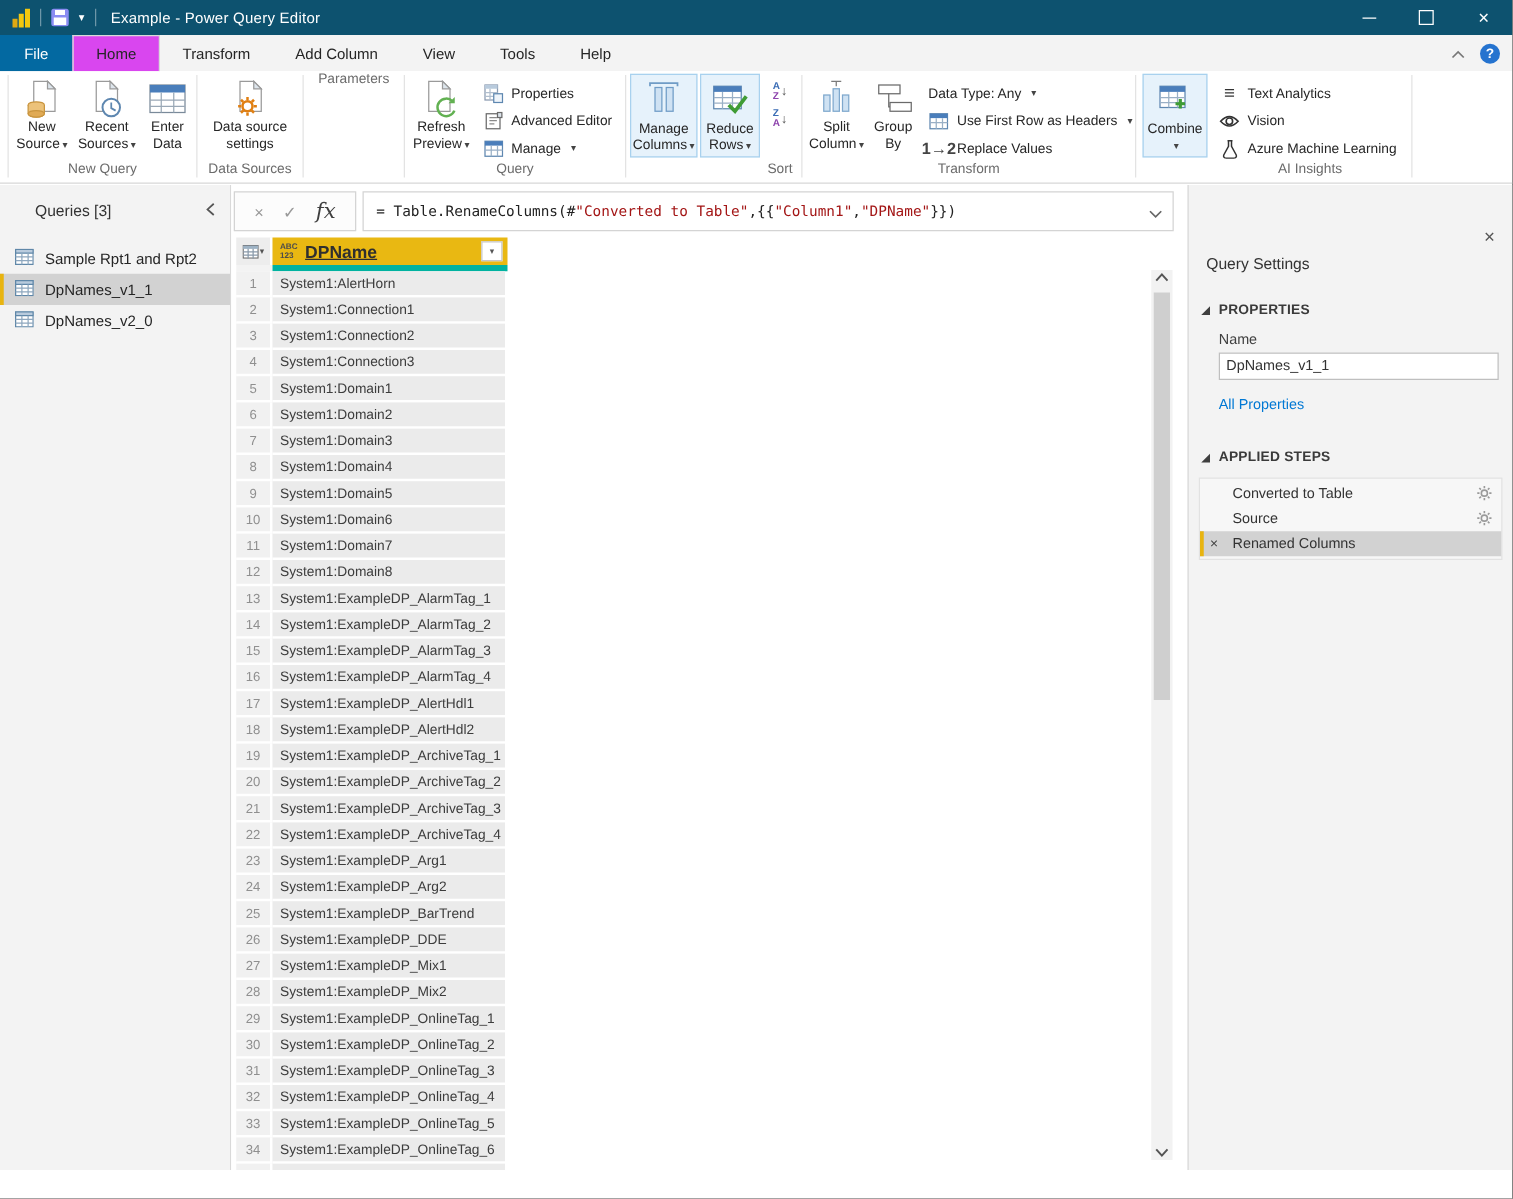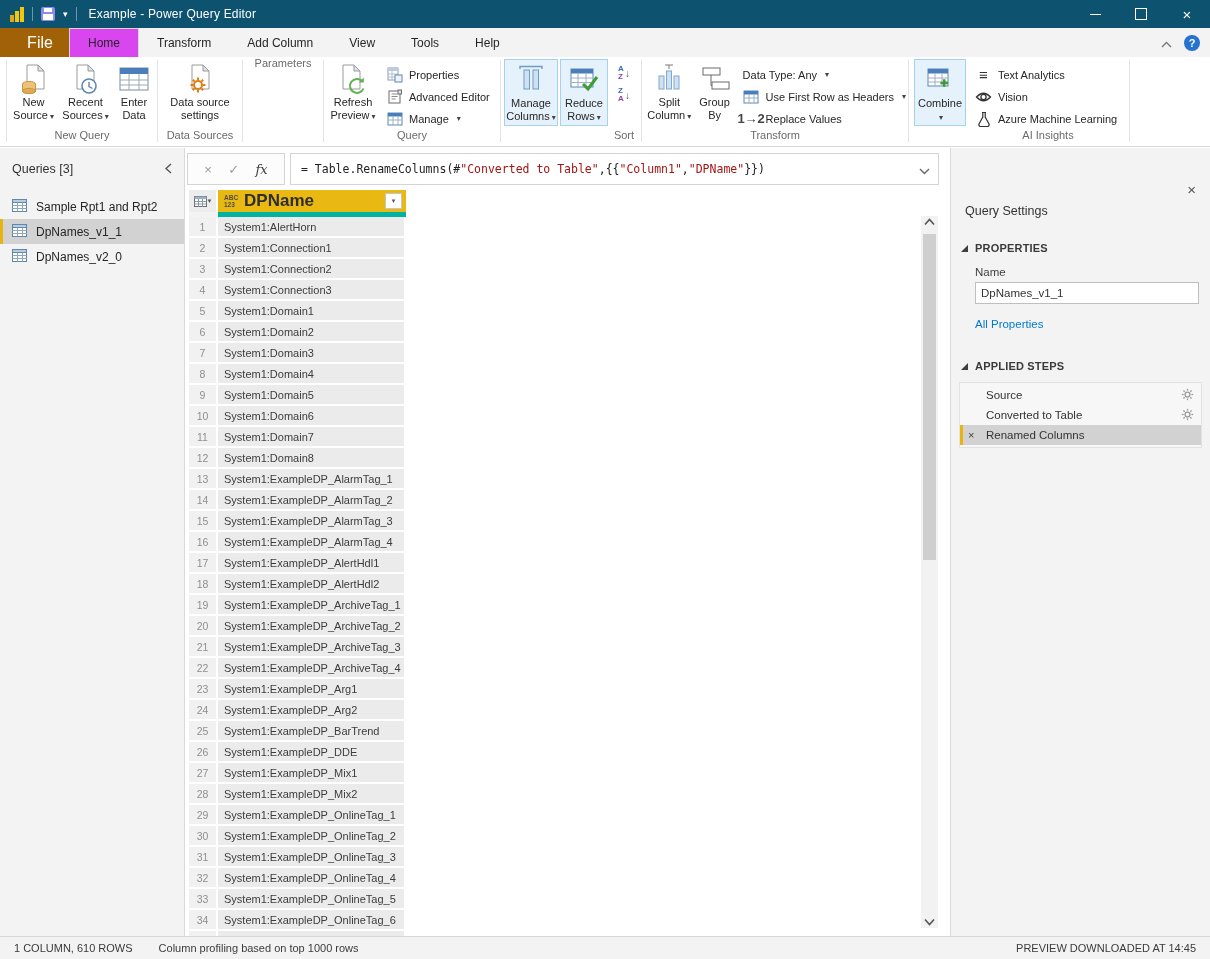--- a/index.html
+++ b/index.html
@@ -23,21 +23,21 @@
   .tb-title{font-size:12px;margin-left:4px;letter-spacing:.2px;}
   .win-controls{margin-left:auto;display:flex;height:28px;}
   .win-btn{width:46px;height:28px;display:flex;align-items:center;justify-content:center;}
   .ic-min{width:11px;height:1px;background:#fff;}
   .ic-max{width:10px;height:10px;border:1px solid #fff;}
   .ic-close{font-size:15px;line-height:1;color:#fff;}
 
   
   .menubar{position:absolute;top:28px;left:0;width:1210px;height:29px;background:#f3f3f3;
            display:flex;align-items:stretch;}
-  .file-tab{width:58px;background:#a16207;color:#fff;font-size:16px;display:flex;align-items:center;justify-content:center;padding-left:11px;}
+  .file-tab{width:58px;background:#0369a1;color:#fff;font-size:12px;display:flex;align-items:center;justify-content:center;}
   .menu-tabs{display:flex;}
   .mtab{padding:0 18px;font-size:12px;display:flex;align-items:center;color:#252525;}
   .mtab.active{background:#d946ef;border:1px solid #d9d9d9;border-bottom:none;}
   .menubar-right{margin-left:auto;display:flex;align-items:center;gap:12px;padding-right:10px;}
   .collapse-ribbon{color:#777;}
   .help-badge{width:16px;height:16px;border-radius:50%;background:#2573cf;color:#fff;font-size:11px;font-weight:bold;
               display:flex;align-items:center;justify-content:center;}
 
   
   .ribbon{position:absolute;top:57px;left:0;width:1210px;height:90px;background:#fff;
@@ -58,45 +58,45 @@
   .sorticon{display:flex;align-items:center;gap:1px;}
   .sort-letters{display:flex;flex-direction:column;font-size:8px;font-weight:bold;line-height:8px;}
   .saz-t{color:#3b6db5;} .saz-b{color:#8e44ad;}
   .sort-arrow{font-size:10px;color:#555;}
   .rv-glyph{font-size:13px;font-weight:bold;color:#444;text-align:right;}
   .ham{font-size:15px;color:#333;line-height:1;}
 
   
   .queries-pane{position:absolute;top:148px;left:0;width:185px;height:788px;background:#f3f3f3;
                 border-right:1px solid #d9d9d9;box-sizing:border-box;}
-  .qp-header{display:flex;align-items:center;justify-content:space-between;padding:12px 12px 0 12px;}
+  .qp-header{display:flex;align-items:center;justify-content:space-between;padding:12px 12px 0 28px;}
   .qp-title{font-size:12.5px;color:#333;}
   .q-list{margin-top:16px;}
   .q-item{height:25px;display:flex;align-items:center;gap:9px;padding-left:12px;font-size:12px;color:#252525;cursor:default;}
   .q-item.selected{background:#d2d2d2;border-left:3px solid #e8b410;padding-left:9px;}
 
   .preview{position:absolute;top:148px;left:185px;width:765px;height:788px;background:#fff;overflow:hidden;}
   .formula-bar{position:absolute;left:2px;top:5px;width:752px;height:32px;display:flex;gap:5px;}
   .fb-buttons{width:98px;border:1px solid #d4d4d4;background:#fcfcfc;display:flex;align-items:center;
               justify-content:space-evenly;box-sizing:border-box;}
   .fb-x,.fb-check{font-size:13px;color:#9a9a9a;}
-  .fb-fx{font-size:13px;font-style:italic;font-family:"DejaVu Serif",serif;color:#3f3f3f;}
+  .fb-fx{font-size:17px;font-style:italic;font-family:"DejaVu Serif",serif;color:#3f3f3f;}
   .fb-input{flex:1;border:1px solid #d4d4d4;background:#fff;display:flex;align-items:center;
             padding:0 26px 0 10px;font-family:"DejaVu Sans Mono",monospace;font-size:11.5px;color:#222;
             position:relative;box-sizing:border-box;white-space:nowrap;overflow:hidden;}
   .fb-input .str{color:#a31515;}
   .fb-chevron{position:absolute;right:8px;top:10px;}
 
   .grid{position:absolute;left:4px;top:42px;}
   .ghead{display:flex;height:22px;}
   .gcorner{width:27px;background:#ededed;border-right:2px solid #fff;display:flex;align-items:center;justify-content:center;gap:1px;}
   .gcorner .c-caret{font-size:7px;color:#555;}
   .gcol{width:188px;background:#e9b812;display:flex;align-items:center;padding:0 4px;position:relative;box-sizing:border-box;}
   .type-badge{font-size:6.5px;font-weight:bold;color:#4c4c4c;line-height:7px;margin-right:6px;margin-left:2px;}
-  .gcol-label{font-weight:bold;font-size:17px;color:#2f2f2f;}
+  .gcol-label{font-weight:bold;font-size:14px;color:#2f2f2f;text-decoration:underline;}
   .filter-btn{position:absolute;right:4px;top:3px;width:17px;height:16px;background:#fff;border:1px solid #c6c6c6;
               display:flex;align-items:center;justify-content:center;font-size:7px;color:#555;box-sizing:border-box;}
   .gquality{display:flex;height:5px;}
   .gq-corner{width:29px;background:#f3f3f3;}
   .gq-bar{width:188px;background:#00b2a0;}
   .trow{display:flex;height:21px;}
   .tnum{width:27px;background:#f1f1f1;border-right:2px solid #fff;border-bottom:2px solid #fff;
         display:flex;align-items:center;justify-content:center;font-size:10.5px;color:#8f8f8f;box-sizing:content-box;}
   .tval{width:180px;background:#ebebeb;border-bottom:2px solid #fff;display:flex;align-items:center;
         padding-left:6px;font-size:11px;color:#3c3c3c;white-space:nowrap;overflow:hidden;}
@@ -724,63 +724,58 @@
     <div class="name-label">Name</div>
     <input class="name-input" value="DpNames_v1_1" style="">
     <div class="all-props">All Properties</div>
     <div class="qs-sec sec-steps">
       <span class="expander"></span>
       <span>APPLIED STEPS</span>
     </div>
     <div class="steps-box">
         <div class="step">
 
+        <span class="step-label">Converted to Table</span>
+        <span class="gear">
+          <svg width="13" height="13" viewBox="0 0 16 16">
+              <circle cx="8" cy="8" r="3" fill="none" stroke="#9a9a9a" stroke-width="1.6"></circle>
+              <g stroke="#9a9a9a" stroke-width="1.6">
+                <line x1="8" y1="1" x2="8" y2="3.2"></line>
+                <line x1="8" y1="12.8" x2="8" y2="15"></line>
+                <line x1="1" y1="8" x2="3.2" y2="8"></line>
+                <line x1="12.8" y1="8" x2="15" y2="8"></line>
+                <line x1="3" y1="3" x2="4.6" y2="4.6"></line>
+                <line x1="11.4" y1="11.4" x2="13" y2="13"></line>
+                <line x1="3" y1="13" x2="4.6" y2="11.4"></line>
+                <line x1="11.4" y1="4.6" x2="13" y2="3"></line>
+              </g>
+            </svg>
+        </span>
+      </div>
+        <div class="step">
+
         <span class="step-label">Source</span>
         <span class="gear">
           <svg width="13" height="13" viewBox="0 0 16 16">
               <circle cx="8" cy="8" r="3" fill="none" stroke="#9a9a9a" stroke-width="1.6"></circle>
               <g stroke="#9a9a9a" stroke-width="1.6">
                 <line x1="8" y1="1" x2="8" y2="3.2"></line>
                 <line x1="8" y1="12.8" x2="8" y2="15"></line>
                 <line x1="1" y1="8" x2="3.2" y2="8"></line>
                 <line x1="12.8" y1="8" x2="15" y2="8"></line>
                 <line x1="3" y1="3" x2="4.6" y2="4.6"></line>
                 <line x1="11.4" y1="11.4" x2="13" y2="13"></line>
                 <line x1="3" y1="13" x2="4.6" y2="11.4"></line>
                 <line x1="11.4" y1="4.6" x2="13" y2="3"></line>
               </g>
             </svg>
         </span>
       </div>
-        <div class="step">
-
-        <span class="step-label">Converted to Table</span>
-        <span class="gear">
-          <svg width="13" height="13" viewBox="0 0 16 16">
-              <circle cx="8" cy="8" r="3" fill="none" stroke="#9a9a9a" stroke-width="1.6"></circle>
-              <g stroke="#9a9a9a" stroke-width="1.6">
-                <line x1="8" y1="1" x2="8" y2="3.2"></line>
-                <line x1="8" y1="12.8" x2="8" y2="15"></line>
-                <line x1="1" y1="8" x2="3.2" y2="8"></line>
-                <line x1="12.8" y1="8" x2="15" y2="8"></line>
-                <line x1="3" y1="3" x2="4.6" y2="4.6"></line>
-                <line x1="11.4" y1="11.4" x2="13" y2="13"></line>
-                <line x1="3" y1="13" x2="4.6" y2="11.4"></line>
-                <line x1="11.4" y1="4.6" x2="13" y2="3"></line>
-              </g>
-            </svg>
-        </span>
-      </div>
         <div class="step selected">
         <span class="step-x">×</span>
         <span class="step-label">Renamed Columns</span>
 
       </div>
       </div>
     
   </div>
 
-  <div class="statusbar">
-    <span class="sb-left">1 COLUMN, 610 ROWS</span>
-    <span class="sb-mid">Column profiling based on top 1000 rows</span>
-    <span class="sb-right">PREVIEW DOWNLOADED AT 14:45</span>
-  </div>
 </div>
 
 </body></html>

